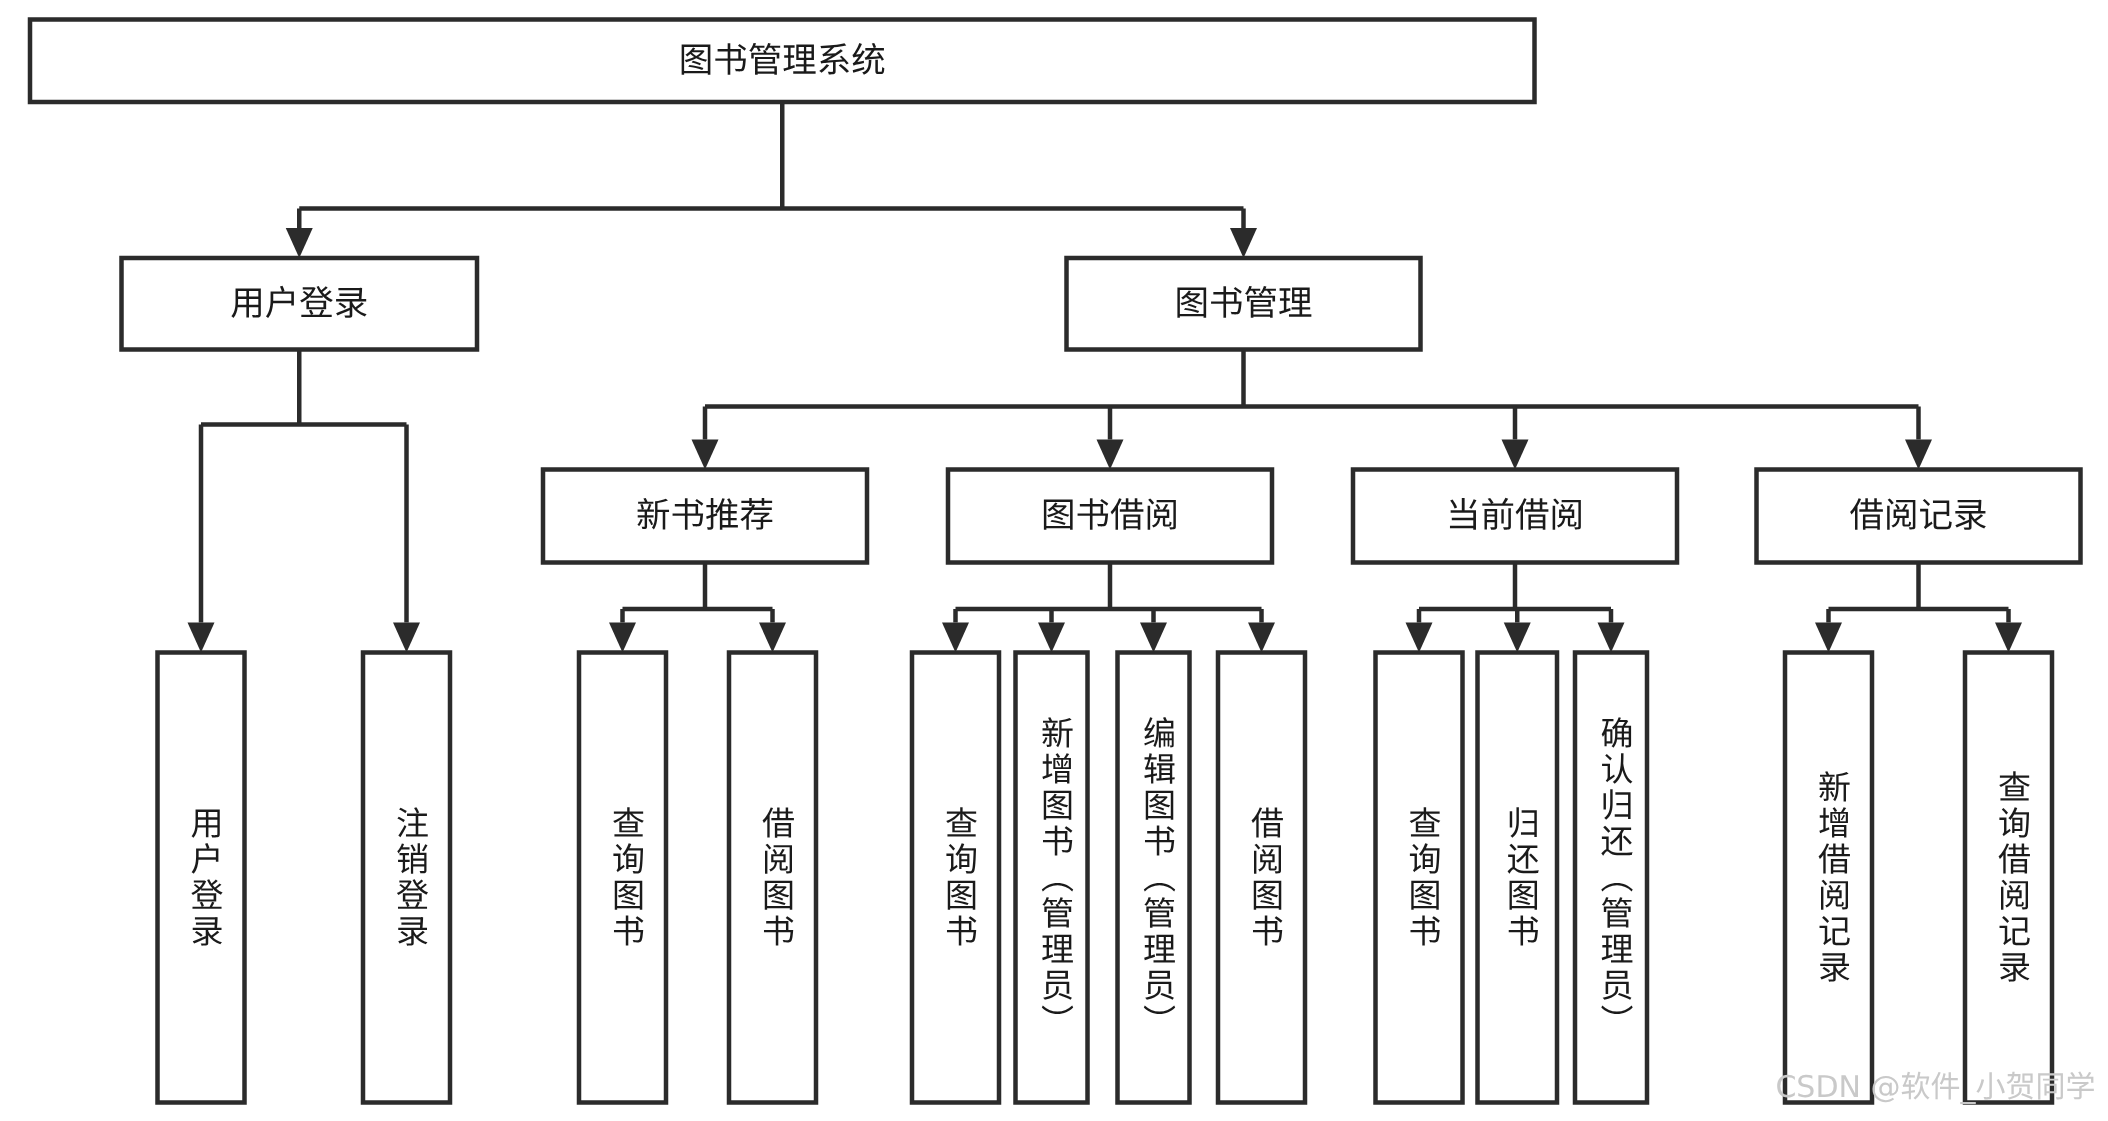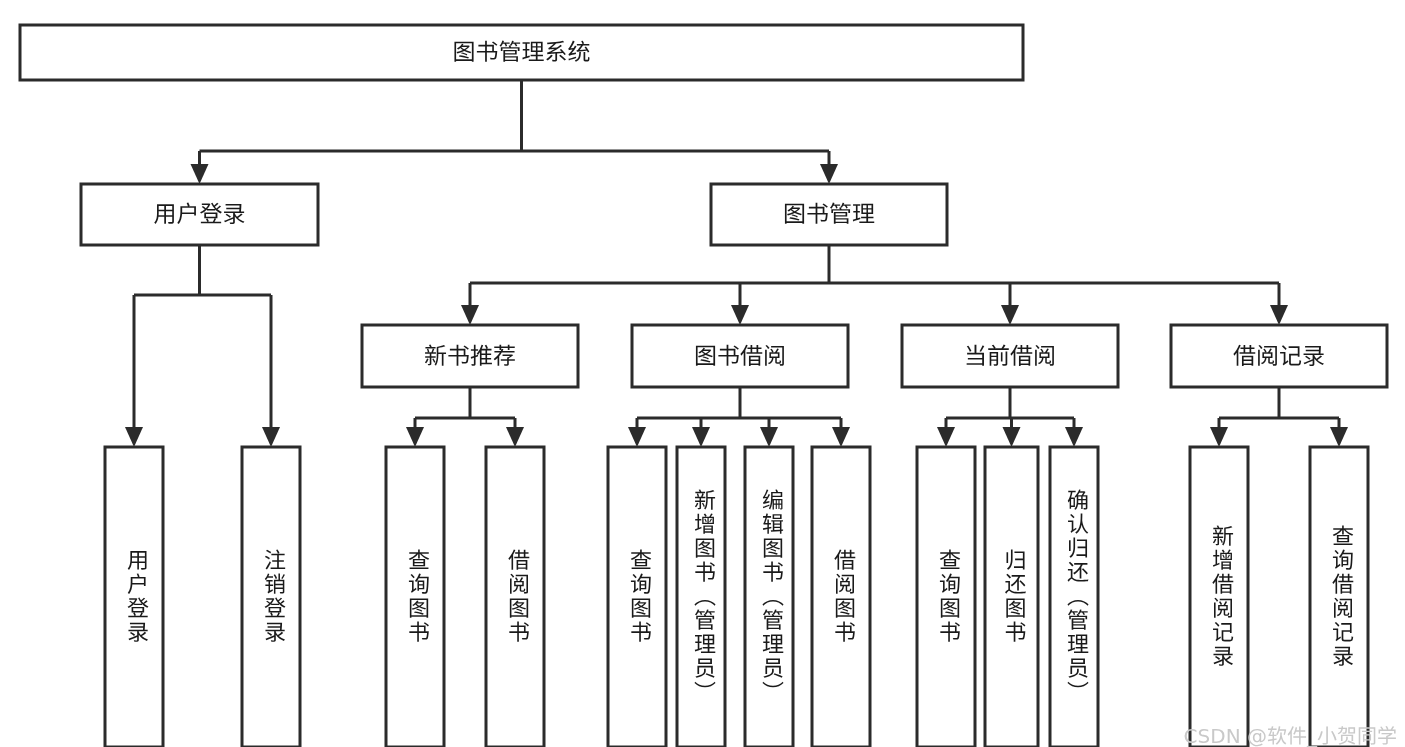--- a/index.html
+++ b/index.html
@@ -11,21 +11,21 @@
   body {
     width: 1405px;
     height: 747px;
     position: relative;
     overflow: hidden;
     font-family: "DejaVu Sans", "Liberation Sans", sans-serif;
   }
   #diagram-root {
     position: absolute;
     left: 0;
-    top: 12px;
+    top: 0;
     width: 1405px;
     height: 556px;
   }
   svg.diagram {
     display: block;
     width: 1405px;
     height: 747px;
     background: #ffffff;
   }
   .node-box {

